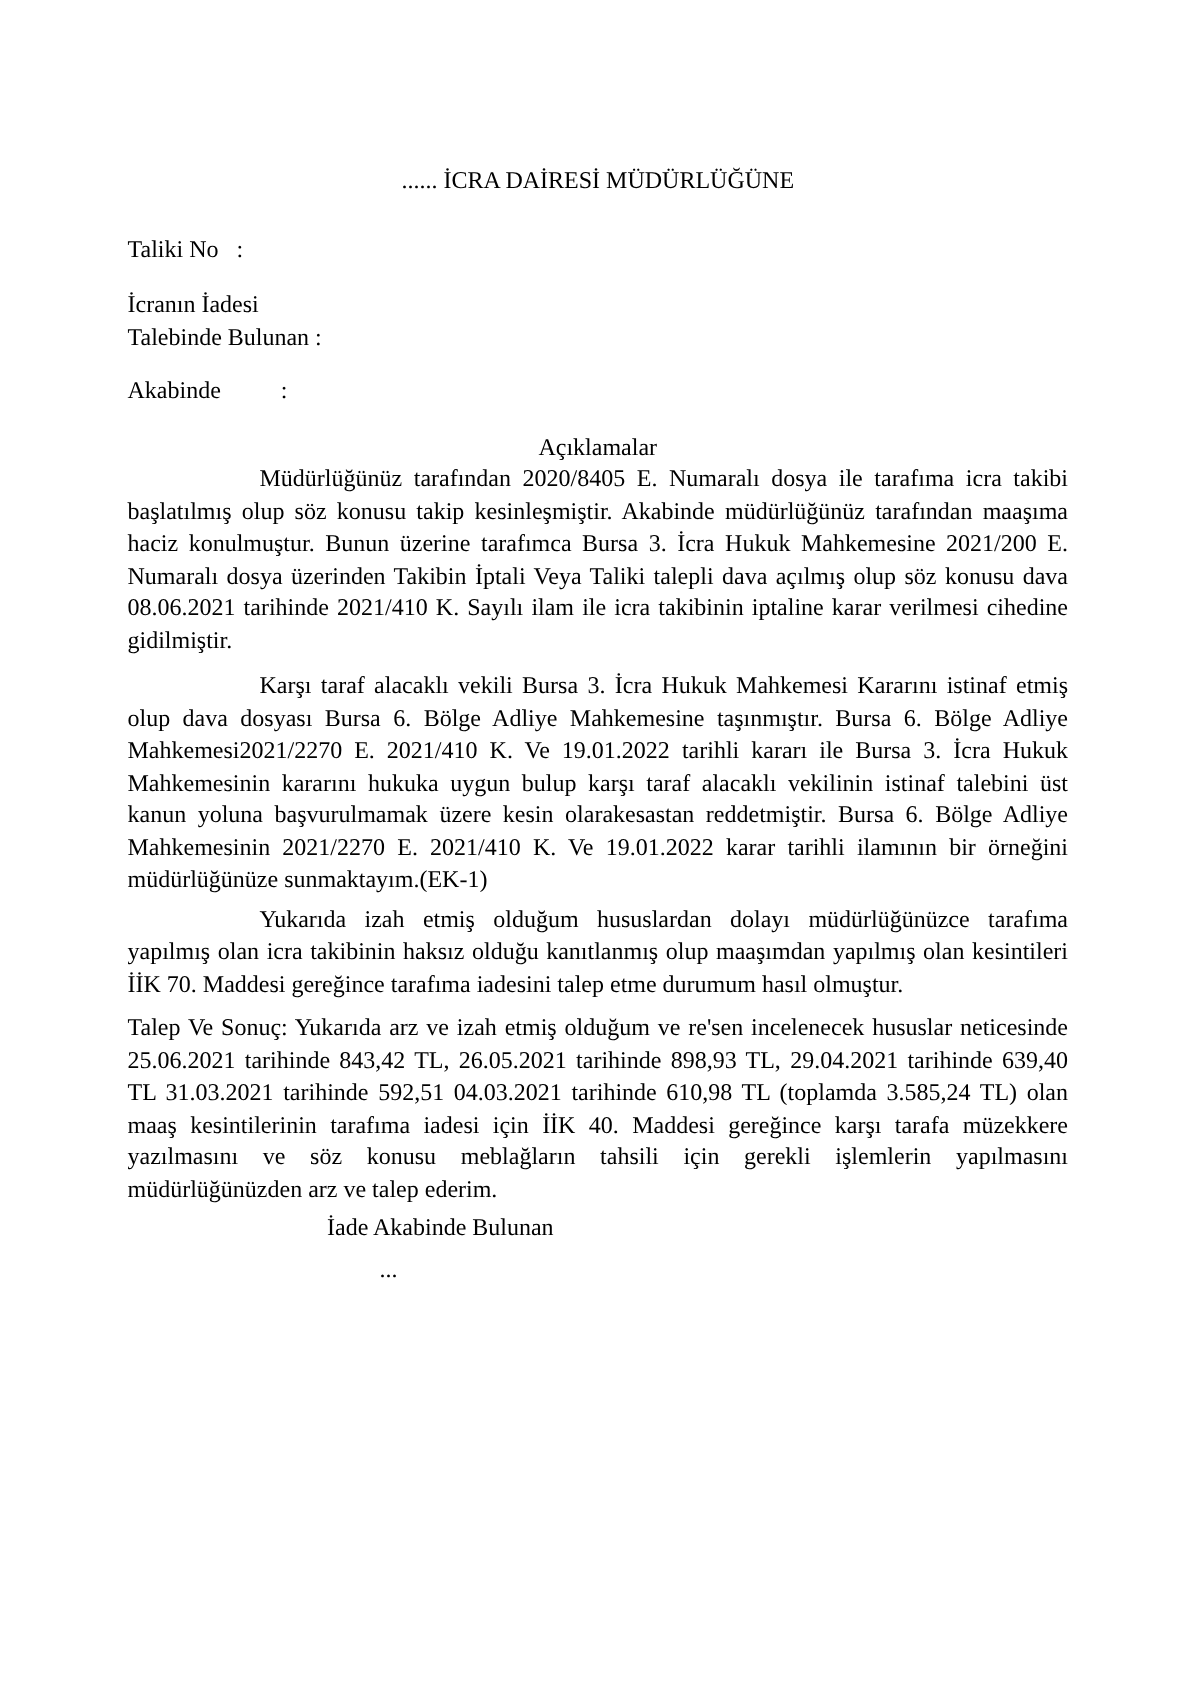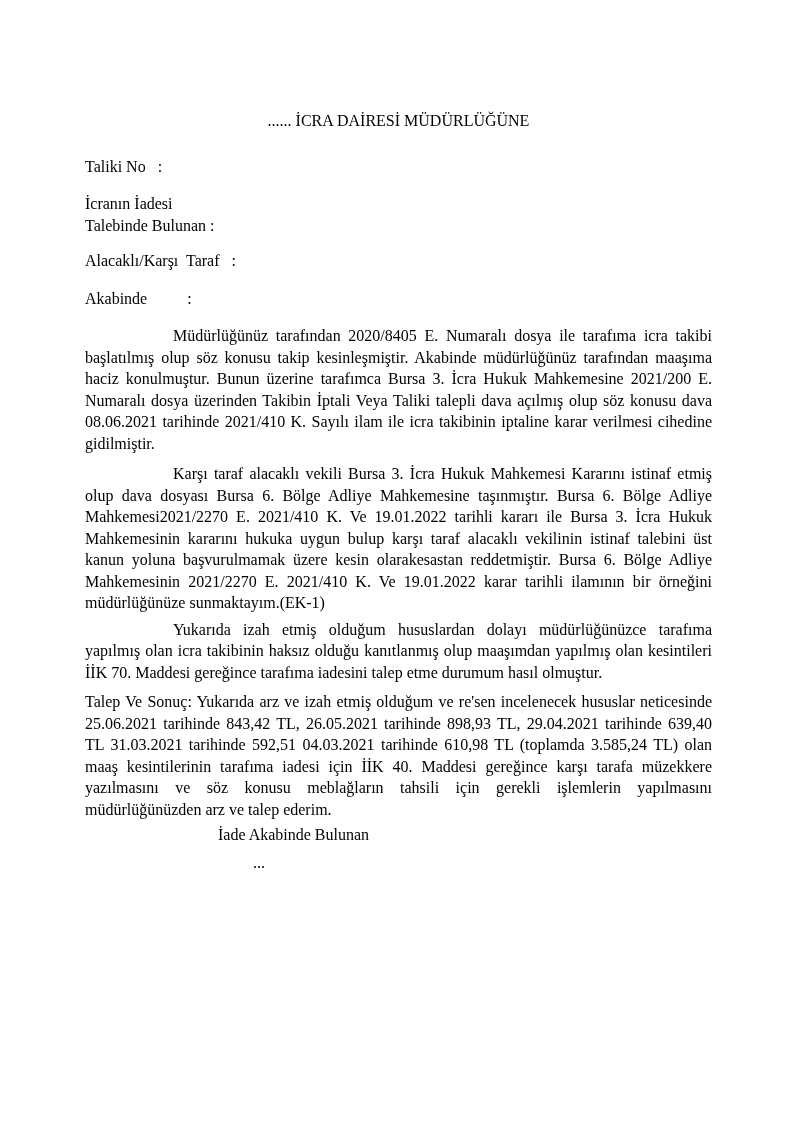--- a/index.html
+++ b/index.html
@@ -64,25 +64,25 @@
 
 <div class="page">
 
   <div class="title">...... İCRA DAİRESİ MÜDÜRLÜĞÜNE</div>
 
   <div class="field">Taliki No   :</div>
 
   <div class="field two-line">İcranın İadesi
 Talebinde Bulunan :</div>
 
-  <div class="field">Alacaklı/Karşı  Taraf   :</div>
 
   <div class="field">Akabinde          :</div>
 
 
+  <div class="heading">Açıklamalar</div>
 
   <p class="para indent p1">Müdürlüğünüz tarafından 2020/8405 E. Numaralı dosya ile tarafıma icra takibi başlatılmış olup söz konusu takip kesinleşmiştir. Akabinde müdürlüğünüz tarafından maaşıma haciz konulmuştur. Bunun üzerine tarafımca Bursa 3. İcra Hukuk Mahkemesine 2021/200 E. Numaralı dosya üzerinden Takibin İptali Veya Taliki talepli dava açılmış olup söz konusu dava 08.06.2021 tarihinde 2021/410 K. Sayılı ilam ile icra takibinin iptaline karar verilmesi cihedine gidilmiştir.</p>
 
   <p class="para indent p2">Karşı taraf alacaklı vekili Bursa 3. İcra Hukuk Mahkemesi Kararını istinaf etmiş olup dava dosyası Bursa 6. Bölge Adliye Mahkemesine taşınmıştır. Bursa 6. Bölge Adliye Mahkemesi2021/2270 E. 2021/410 K. Ve 19.01.2022 tarihli kararı ile Bursa 3. İcra Hukuk Mahkemesinin kararını hukuka uygun bulup karşı taraf alacaklı vekilinin istinaf talebini üst kanun yoluna başvurulmamak üzere kesin olarakesastan reddetmiştir. Bursa 6. Bölge Adliye Mahkemesinin 2021/2270 E. 2021/410 K. Ve 19.01.2022 karar tarihli ilamının bir örneğini müdürlüğünüze sunmaktayım.(EK-1)</p>
 
   <p class="para indent p3">Yukarıda izah etmiş olduğum hususlardan dolayı müdürlüğünüzce tarafıma yapılmış olan icra takibinin haksız olduğu kanıtlanmış olup maaşımdan yapılmış olan kesintileri İİK 70. Maddesi gereğince tarafıma iadesini talep etme durumum hasıl olmuştur.</p>
 
   <p class="para closing">Talep Ve Sonuç: Yukarıda arz ve izah etmiş olduğum ve re'sen incelenecek hususlar neticesinde 25.06.2021 tarihinde 843,42 TL, 26.05.2021 tarihinde 898,93 TL, 29.04.2021 tarihinde 639,40 TL 31.03.2021 tarihinde 592,51 04.03.2021 tarihinde 610,98 TL (toplamda 3.585,24 TL) olan maaş kesintilerinin tarafıma iadesi için İİK 40. Maddesi gereğince karşı tarafa müzekkere yazılmasını ve söz konusu meblağların tahsili için gerekli işlemlerin yapılmasını müdürlüğünüzden arz ve talep ederim.</p>
 
   <div class="sig-name">İade Akabinde Bulunan</div>

